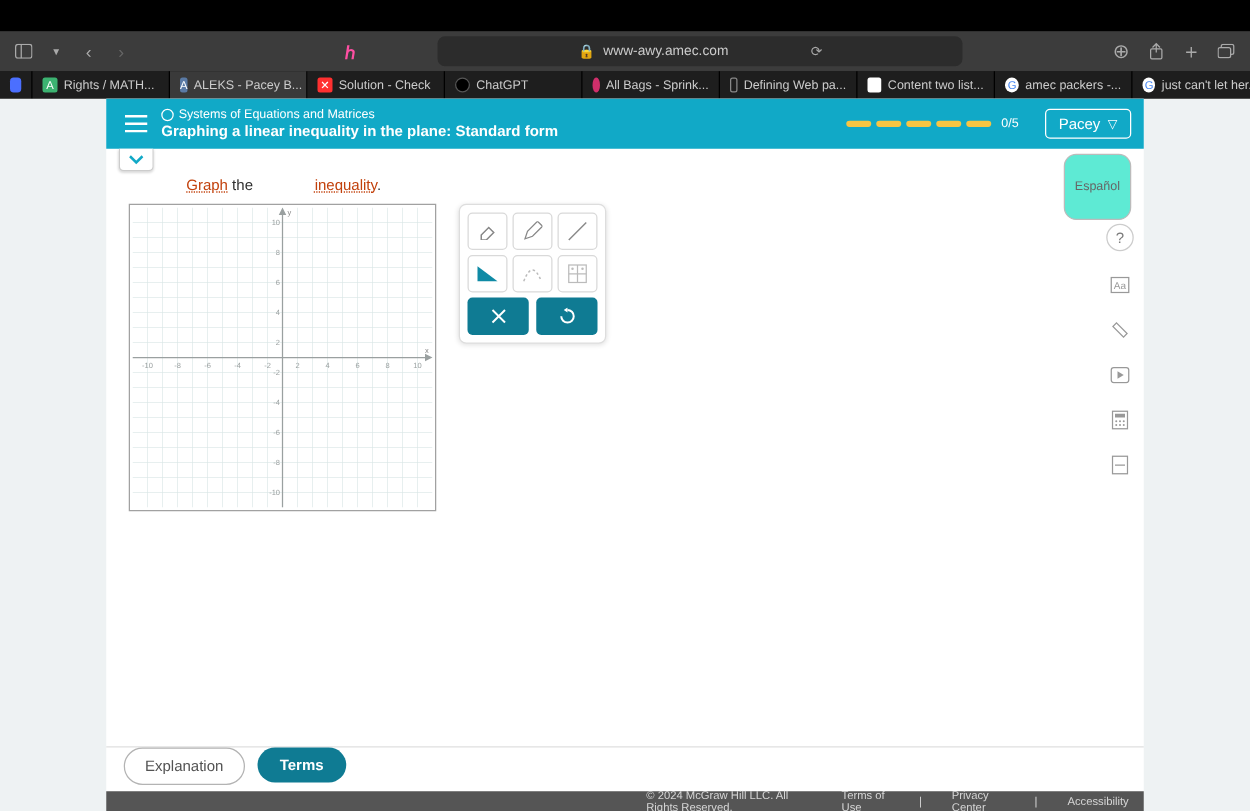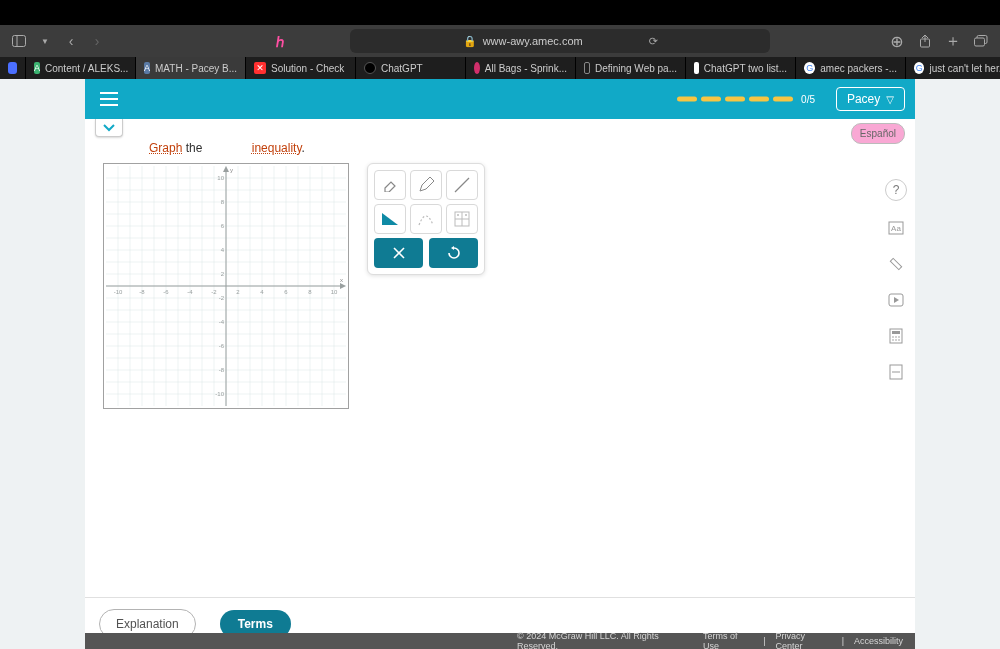--- a/index.html
+++ b/index.html
@@ -32,21 +32,21 @@
 .header-text .topline { font-size: 10px; display: flex; align-items: center; gap: 4px; }
 .header-text .topline .circle { width: 10px; height: 10px; border: 1px solid #fff; border-radius: 50%; }
 .header-text .subtitle { font-size: 12px; font-weight: 600; margin-top: 1px; }
 .progress-area { position: absolute; right: 100px; top: 50%; transform: translateY(-50%); display: flex; align-items: center; gap: 4px; }
 .prog-seg { width: 20px; height: 5px; border-radius: 3px; }
 .prog-label { color: #fff; font-size: 10px; margin-left: 4px; }
 .user-btn { position: absolute; right: 10px; top: 50%; transform: translateY(-50%); border: 1px solid #fff; border-radius: 4px; padding: 4px 10px; color: #fff; font-size: 12px; display: flex; align-items: center; gap: 6px; cursor: pointer; }
 
 
 .chevron-tab { position: absolute; top: 40px; left: 10px; width: 28px; height: 18px; background: #fff; border: 1px solid #ccc; border-top: none; border-radius: 0 0 4px 4px; box-shadow: 0 1px 2px rgba(0,0,0,.15); display: flex; align-items: center; justify-content: center; cursor: pointer; z-index: 5; }
-.espanol-btn { position: absolute; top: 44px; right: 10px; border: 1px solid #bbb; border-radius: 10px; padding: 4px 8px; font-size: 10px; color: #666; background: #f9a8d4; cursor: pointer; z-index: 5; }
+.espanol-btn { position: absolute; top: 44px; right: 10px; border: 1px solid #bbb; border-radius: 10px; padding: 20px 8px; font-size: 10px; color: #666; background: #5eead4; cursor: pointer; z-index: 5; }
 
 
 .content { flex: 1; padding: 22px 18px 0 18px; position: relative; }
 .instruction { font-size: 12px; color: #2f2f2f; margin-bottom: 8px; }
 .instruction .link { color: #c2410c; text-decoration: underline dotted; cursor: pointer; margin-left: 46px; }
 .formula { font-family: 'Times New Roman', serif; font-size: 13px; font-style: italic; margin-left: 24px; margin-bottom: 14px; }
 
 .work-area { display: flex; gap: 18px; align-items: flex-start; }
 .graph-box { width: 246px; height: 246px; border: 1px solid #a1a1a1; position: relative; padding: 2px; }
 
@@ -60,26 +60,26 @@
 .tool-btn.fill-active svg path { fill: #0f8aa5; }
 .action-row { display: flex; gap: 6px; margin-top: 4px; }
 .action-btn { flex: 1; height: 30px; background: #0f7b93; border-radius: 4px; display: flex; align-items: center; justify-content: center; color: #fff; cursor: pointer; }
 
 
 .side-rail { position: absolute; right: 8px; top: 60px; display: flex; flex-direction: column; gap: 18px; align-items: center; }
 .rail-btn { width: 22px; height: 22px; border: 1px solid #ccc; border-radius: 50%; display: flex; align-items: center; justify-content: center; color: #7a7a7a; font-size: 12px; cursor: pointer; background: #fff; }
 .rail-ic { width: 18px; height: 18px; display: flex; align-items: center; justify-content: center; color: #3b82f6; cursor: pointer; }
 
 
-.bottom-bar { height: 52px; border-top: 1px solid #e0e0e0; display: flex; align-items: center; padding: 0 14px; gap: 24px; }
+.bottom-bar { height: 52px; border-top: 1px solid #e0e0e0; display: flex; align-items: flex-start; padding: 0 14px; gap: 10px; }
 .btn-outline { border: 1px solid #b3b3b3; background: #fff; color: #525252; border-radius: 18px; padding: 7px 16px; font-size: 12px; cursor: pointer; }
 .btn-primary { background: #0f7b93; color: #fff; border: none; border-radius: 18px; padding: 7px 18px; font-size: 12px; font-weight: 600; cursor: pointer; }
 
 
-.footer { position: absolute; bottom: 0; left: 0; right: 0; height: 16px; background: #555; display: flex; align-items: center; justify-content: center; padding: 0 12px; gap: 10px; font-size: 9px; color: #d6d6d6; }
+.footer { position: absolute; bottom: 0; left: 0; right: 0; height: 16px; background: #555; display: flex; align-items: center; justify-content: center; padding: 0 12px; gap: 24px; font-size: 9px; color: #d6d6d6; }
 .footer a { color: #d6d6d6; text-decoration: none; cursor: pointer; }
 .footer .cp { margin-right: auto; margin-left: 420px; }
 </style>
 </head>
 <body>
 
 <div class="macbar"></div>
 
 <div class="browser-toolbar">
   <div class="tb-left">
@@ -116,45 +116,45 @@
       </span>
   </div>
 </div>
 
 <div class="tabs">
   <div class="tab" style="flex:0 0 26px;justify-content:center;">
       <span class="tab-glyph" style="background:#4b6fff;border-radius:3px;">&nbsp;</span>
     </div>
   <div class="tab">
       <span class="tab-glyph" style="background:#3cb371;color:#fff;">A</span>
-      <span>Content / ALEKS...</span>
+      <span>Rights / MATH...</span>
     </div>
   <div class="tab active">
       <span class="tab-glyph" style="background:#5a7aa5;color:#fff;">A</span>
-      <span>MATH - Pacey B...</span>
+      <span>ALEKS - Pacey B...</span>
     </div>
   <div class="tab">
       <span class="tab-glyph" style="background:#ff3030;color:#fff;">✕</span>
       <span>Solution - Check</span>
     </div>
   <div class="tab">
       <span class="tab-glyph" style="background:#000;border:1px solid #555;border-radius:50%;">&nbsp;</span>
       <span>ChatGPT</span>
     </div>
   <div class="tab">
       <span class="tab-glyph" style="background:#d02f6b;border-radius:50%;">&nbsp;</span>
       <span>All Bags - Sprink...</span>
     </div>
   <div class="tab">
       <span class="tab-glyph" style="border:1px solid #888;">&nbsp;</span>
       <span>Defining Web pa...</span>
     </div>
   <div class="tab">
       <span class="tab-glyph" style="background:#fff;">&nbsp;</span>
-      <span>ChatGPT two list...</span>
+      <span>Content two list...</span>
     </div>
   <div class="tab">
       <span class="tab-glyph" style="background:#fff;border-radius:50%;color:#4285f4;">G</span>
       <span>amec packers -...</span>
     </div>
   <div class="tab">
       <span class="tab-glyph" style="background:#fff;border-radius:50%;color:#4285f4;">G</span>
       <span>just can't let her...</span>
     </div>
 </div>
@@ -164,20 +164,25 @@
 
     <div class="aleks-header">
       <div class="menu-btn">
         <svg width="18" height="14" viewBox="0 0 18 14">
             <line x1="0" y1="1" x2="18" y2="1" stroke-width="2"></line>
             <line x1="0" y1="7" x2="18" y2="7" stroke-width="2"></line>
             <line x1="0" y1="13" x2="18" y2="13" stroke-width="2"></line>
           </svg>
       </div>
       <div class="header-text">
+        <div class="topline">
+            <span class="circle"></span>
+            <span>Systems of Equations and Matrices</span>
+          </div>
+        <div class="subtitle">Graphing a linear inequality in the plane: Standard form</div>
       </div>
       <div class="progress-area">
         <span class="prog-seg" style="background:#f7c543;"></span>
         <span class="prog-seg" style="background:#f7c543;"></span>
         <span class="prog-seg" style="background:#f7c543;"></span>
         <span class="prog-seg" style="background:#f7c543;"></span>
         <span class="prog-seg" style="background:#f7c543;"></span>
         <span class="prog-label">0/5</span>
       </div>
       <div class="user-btn">

